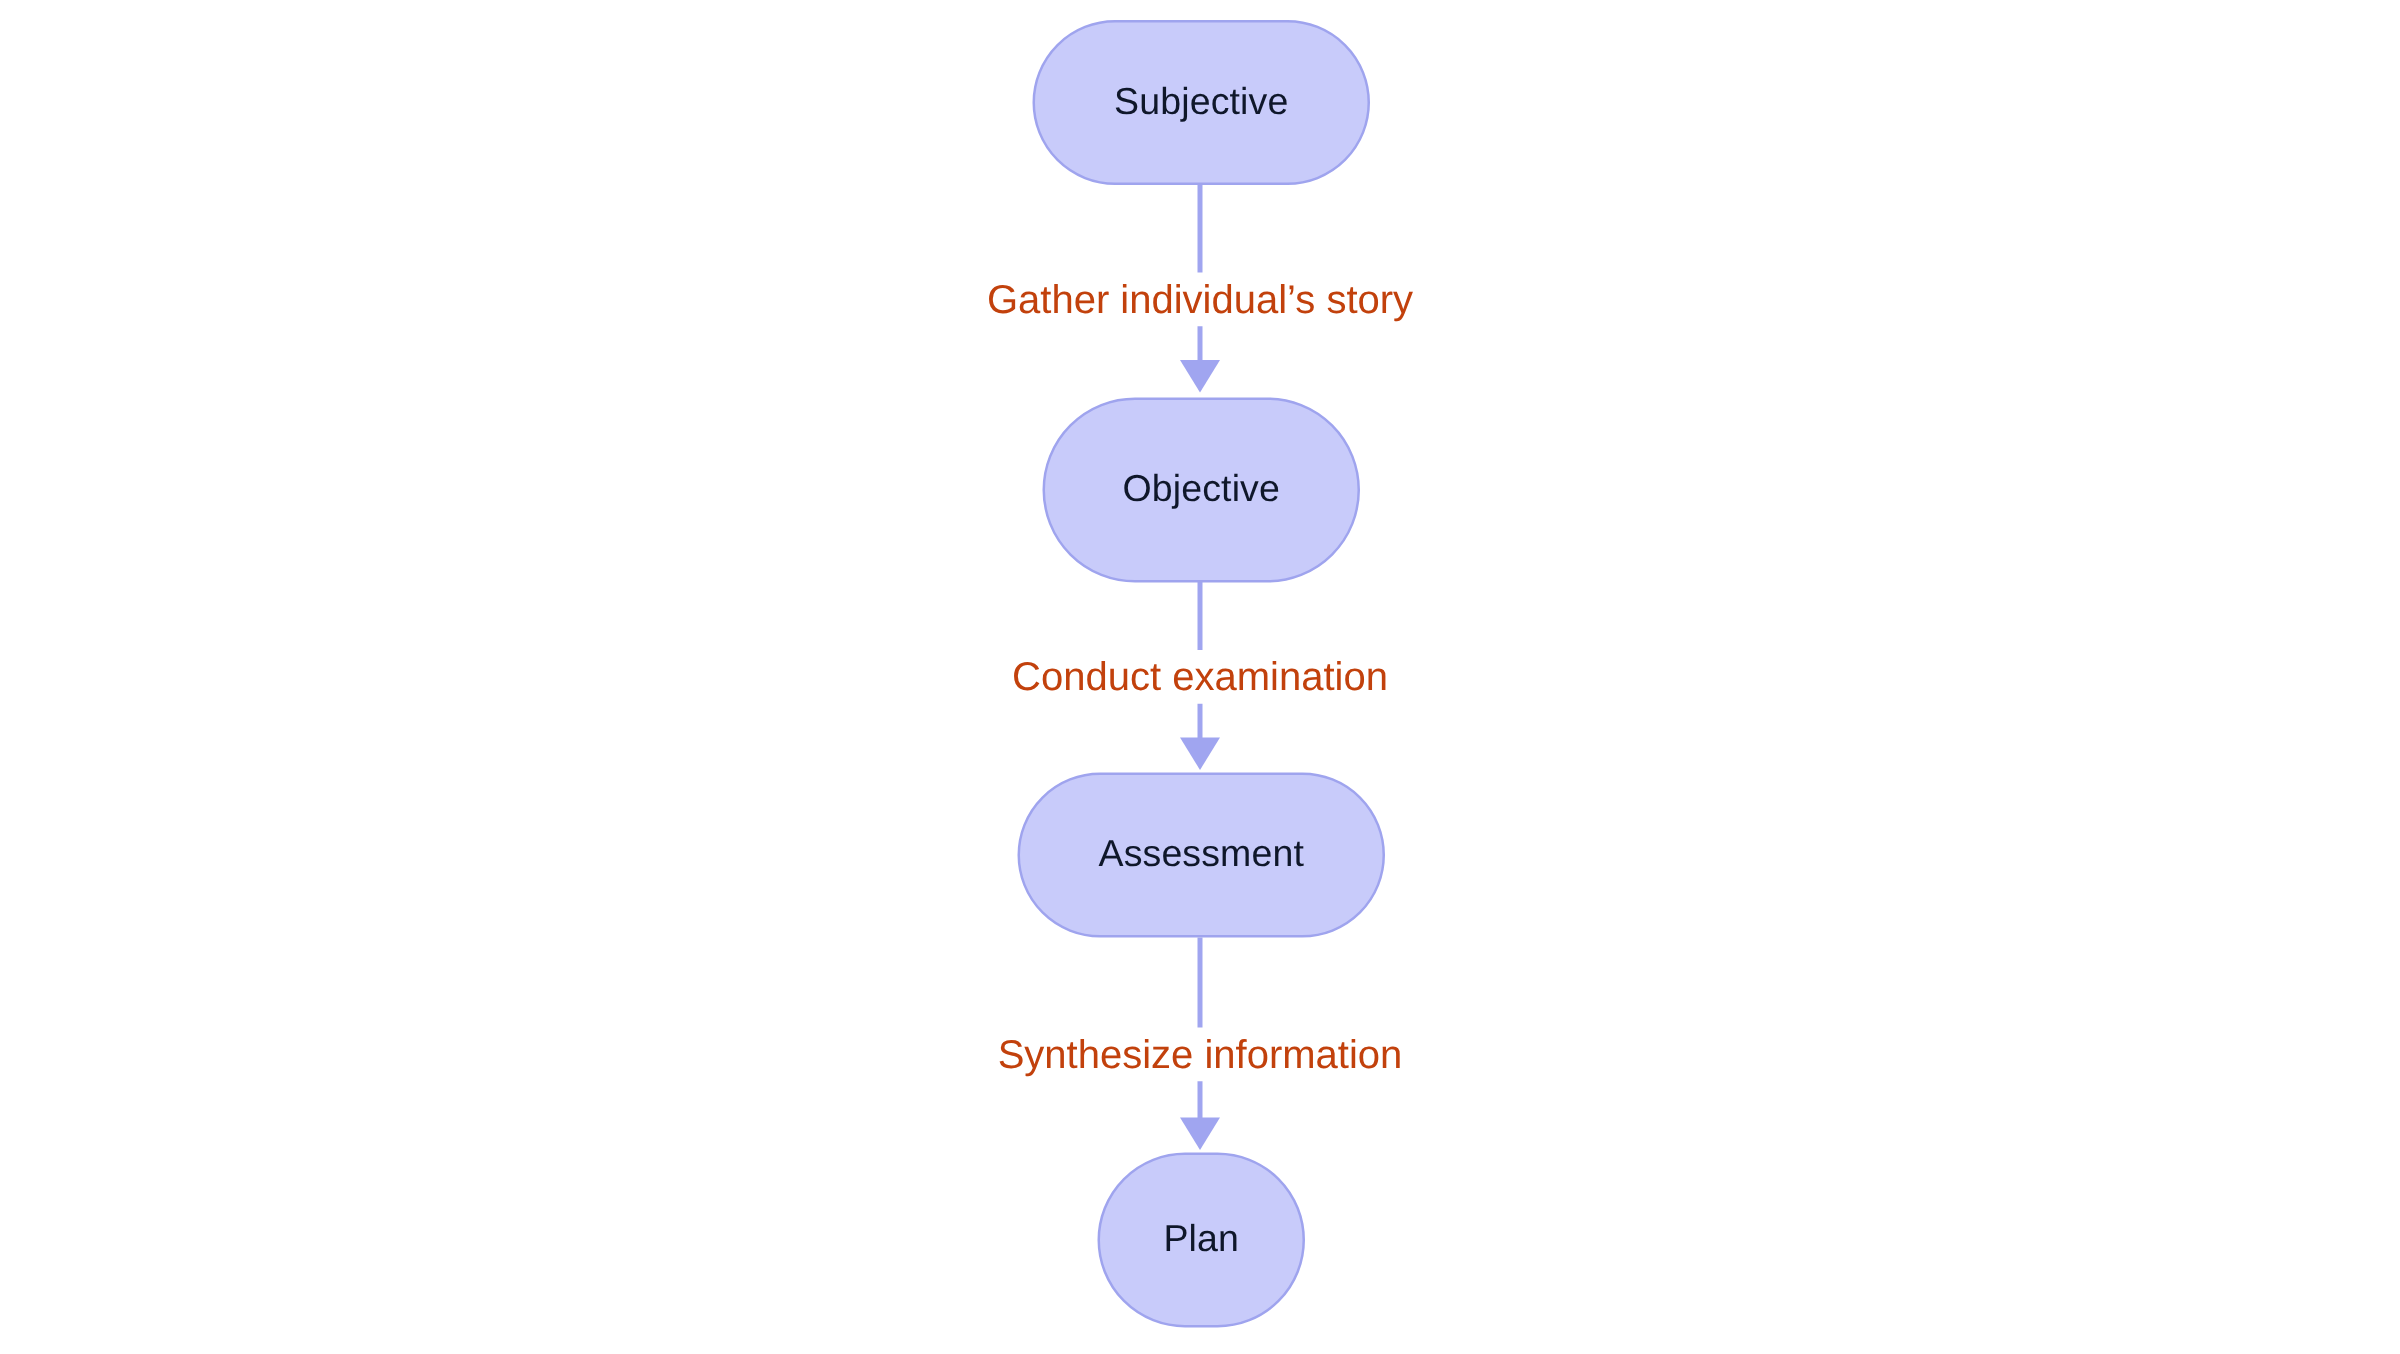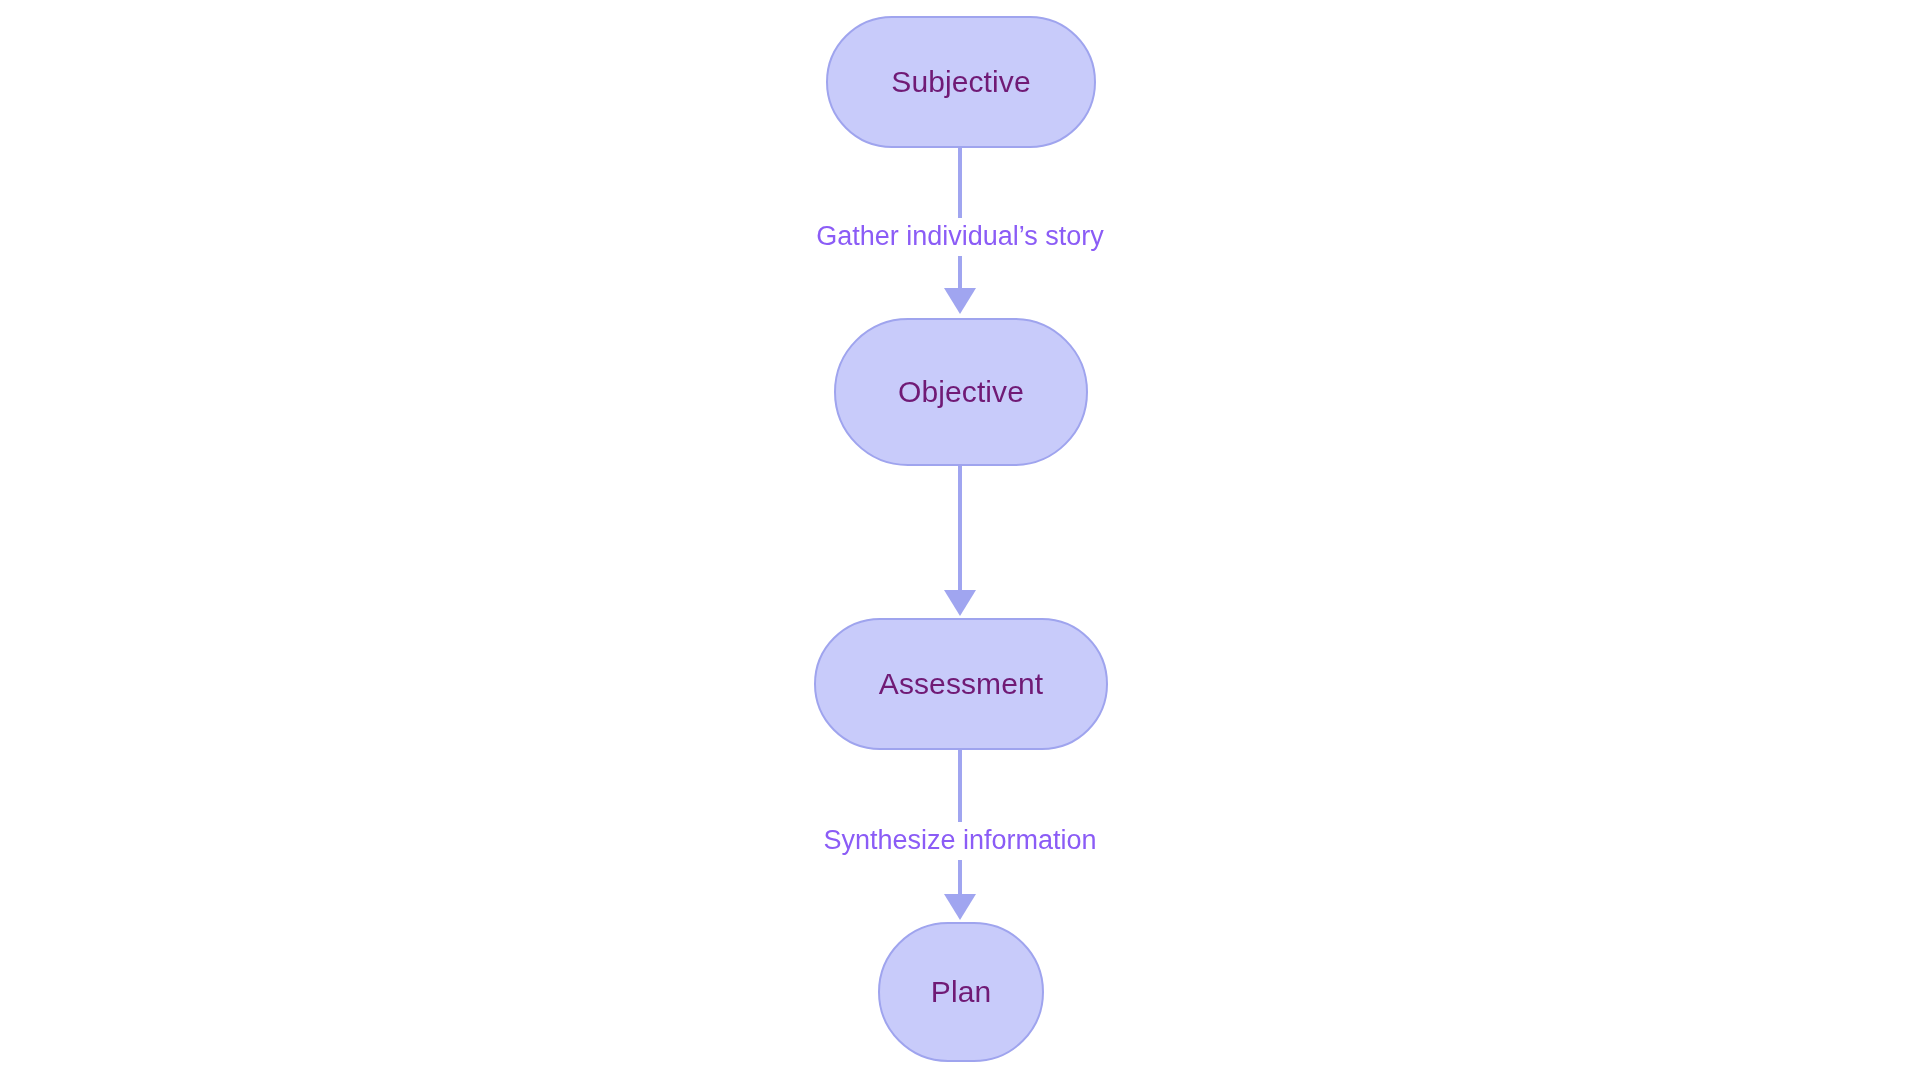--- a/index.html
+++ b/index.html
@@ -32,21 +32,21 @@
     background: #c8cbfa;
     border: 2px solid #9fa4ee;
     border-radius: 9999px;
     color: #2a2ad0;
     white-space: nowrap;
     z-index: 3;
   }
   .node-label {
     font-size: 30px;
     font-weight: 400;
-    color: #701a75;
+    color: #0f172a;
     letter-spacing: 0.1px;
     line-height: 1;
   }
 
   #node-subjective {
     left: 826px;
     top: 16px;
     width: 270px;
     height: 132px;
   }
@@ -92,22 +92,22 @@
   }
   #arrowhead-1 { top: 288px; }
   #arrowhead-2 { top: 590px; }
   #arrowhead-3 { top: 894px; }
 
   .edge-label {
     position: absolute;
     transform: translateX(-50%);
     left: 960px;
     background: #ffffff;
-    color: #8b5cf6;
-    font-size: 27px;
+    color: #c2410c;
+    font-size: 32px;
     line-height: 1.1;
     padding: 4px 8px;
     white-space: nowrap;
     z-index: 4;
   }
   #edge-label-1 { top: 218px; }
   #edge-label-2 { top: 520px; }
   #edge-label-3 { top: 822px; }
 </style>
 </head>
@@ -122,20 +122,21 @@
   <div id="edge-line-1" class="edge-line"></div>
   <div id="arrowhead-1" class="arrowhead"></div>
   <div id="edge-label-1" class="edge-label">Gather individual’s story</div>
 
   <div id="node-objective" class="node">
     <span class="node-label">Objective</span>
   </div>
 
   <div id="edge-line-2" class="edge-line"></div>
   <div id="arrowhead-2" class="arrowhead"></div>
+  <div id="edge-label-2" class="edge-label">Conduct examination</div>
 
   <div id="node-assessment" class="node">
     <span class="node-label">Assessment</span>
   </div>
 
   <div id="edge-line-3" class="edge-line"></div>
   <div id="arrowhead-3" class="arrowhead"></div>
   <div id="edge-label-3" class="edge-label">Synthesize information</div>
 
   <div id="node-plan" class="node">

